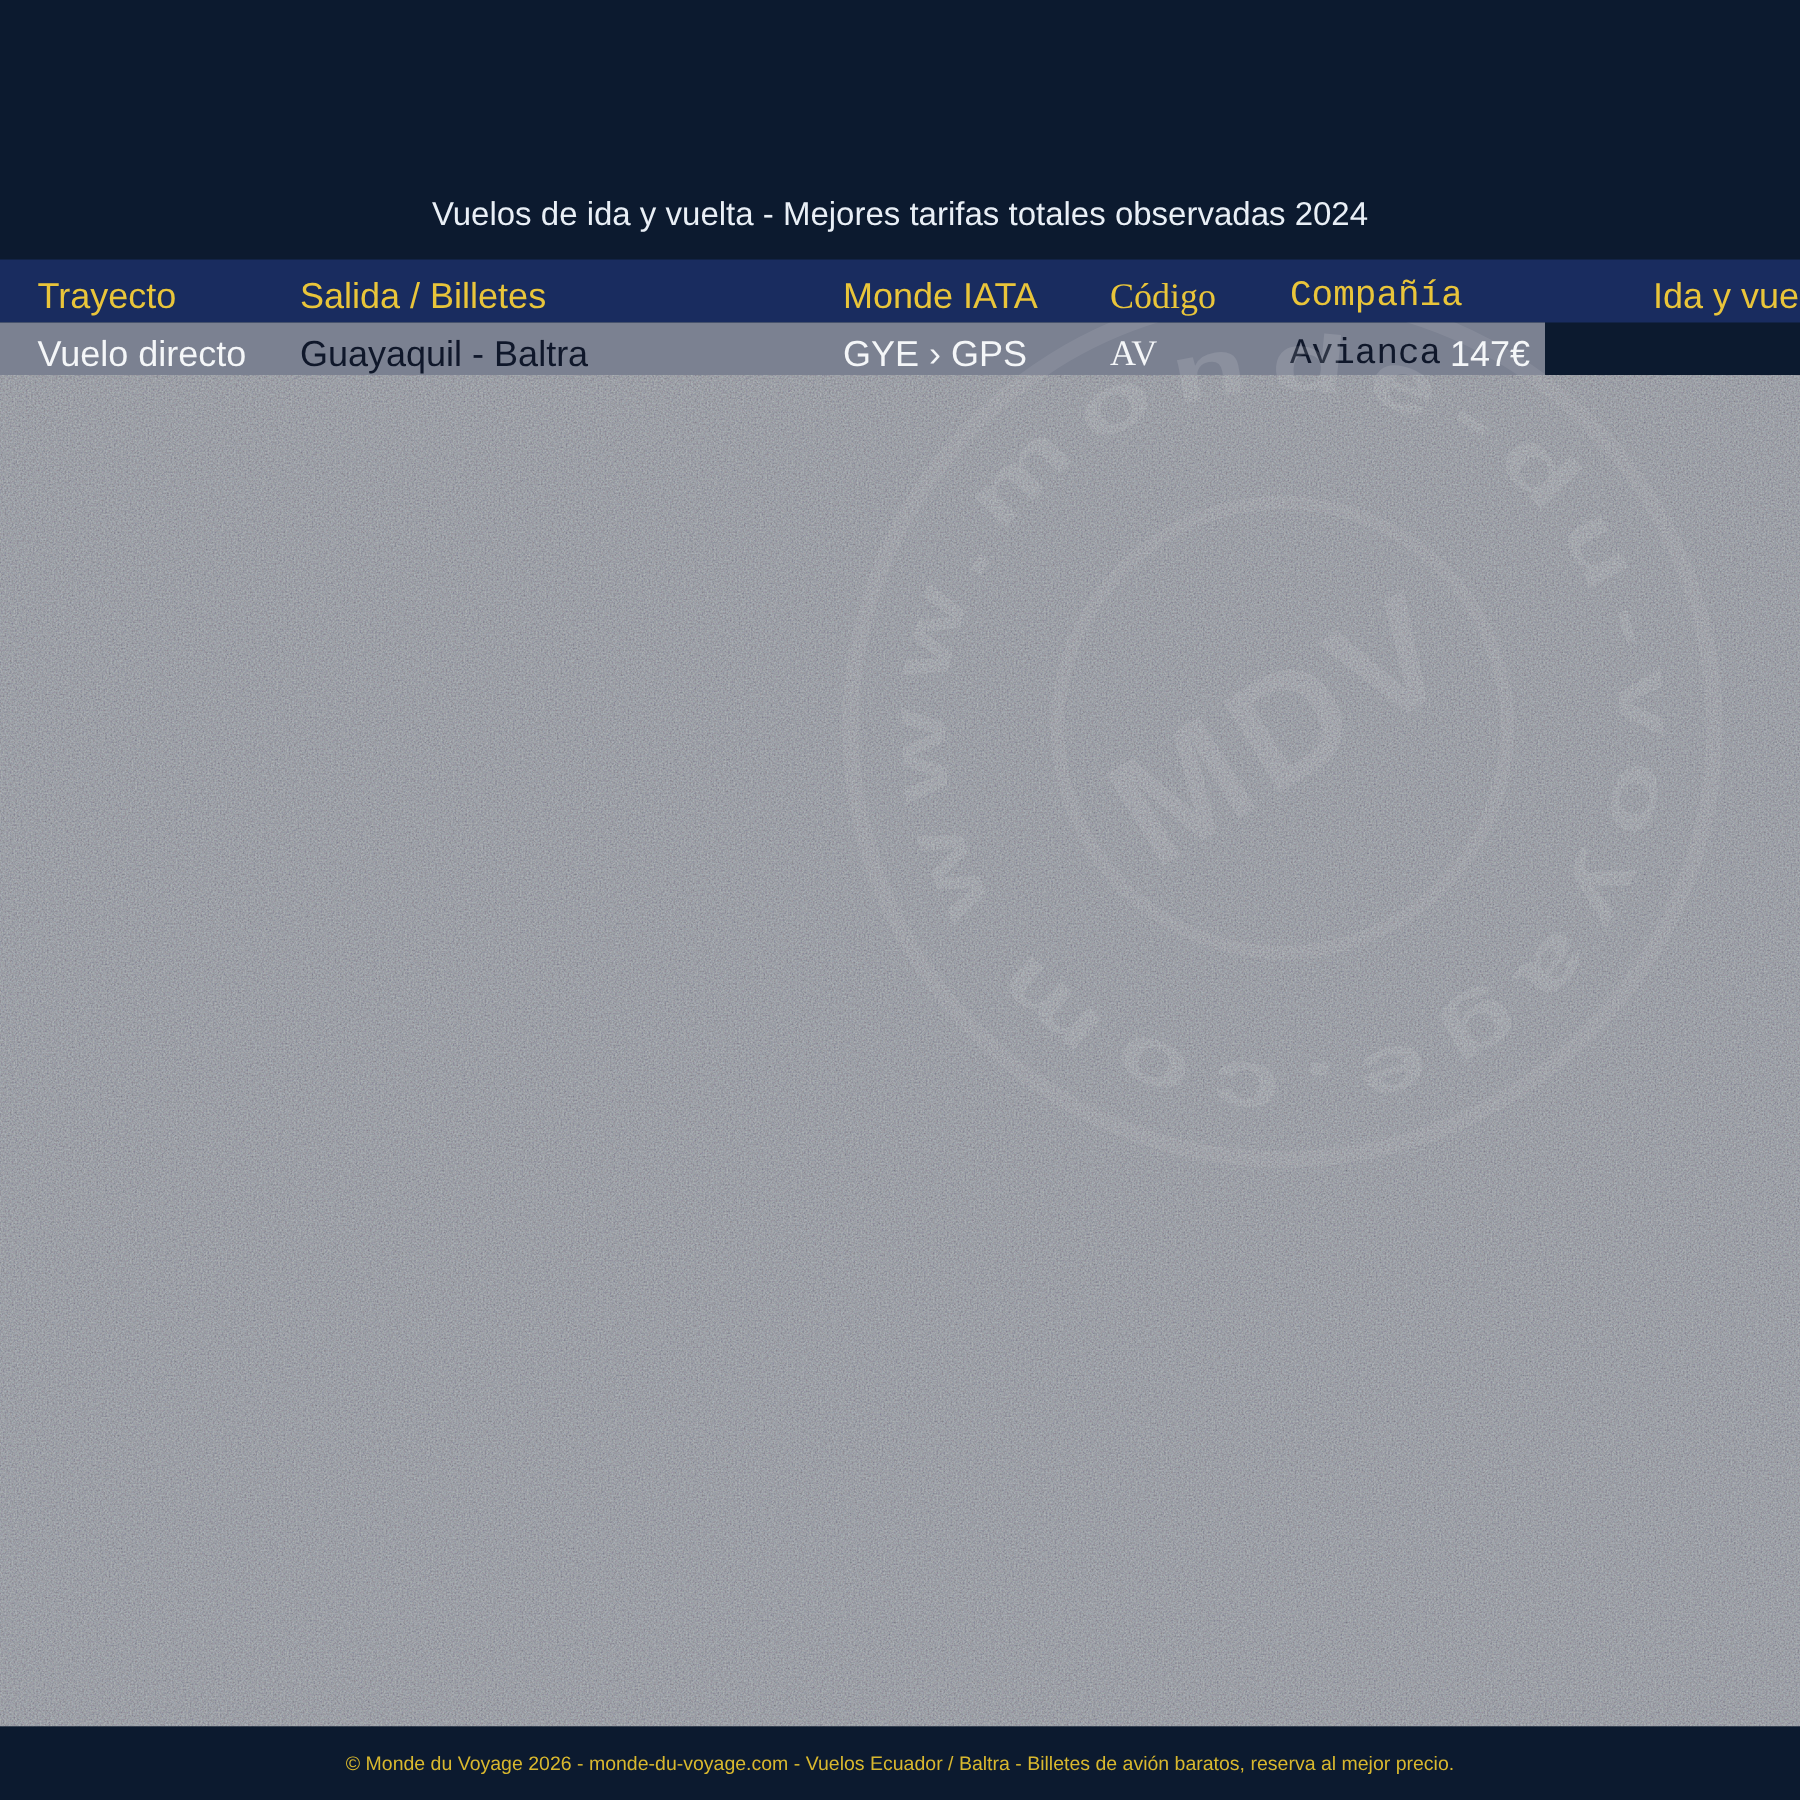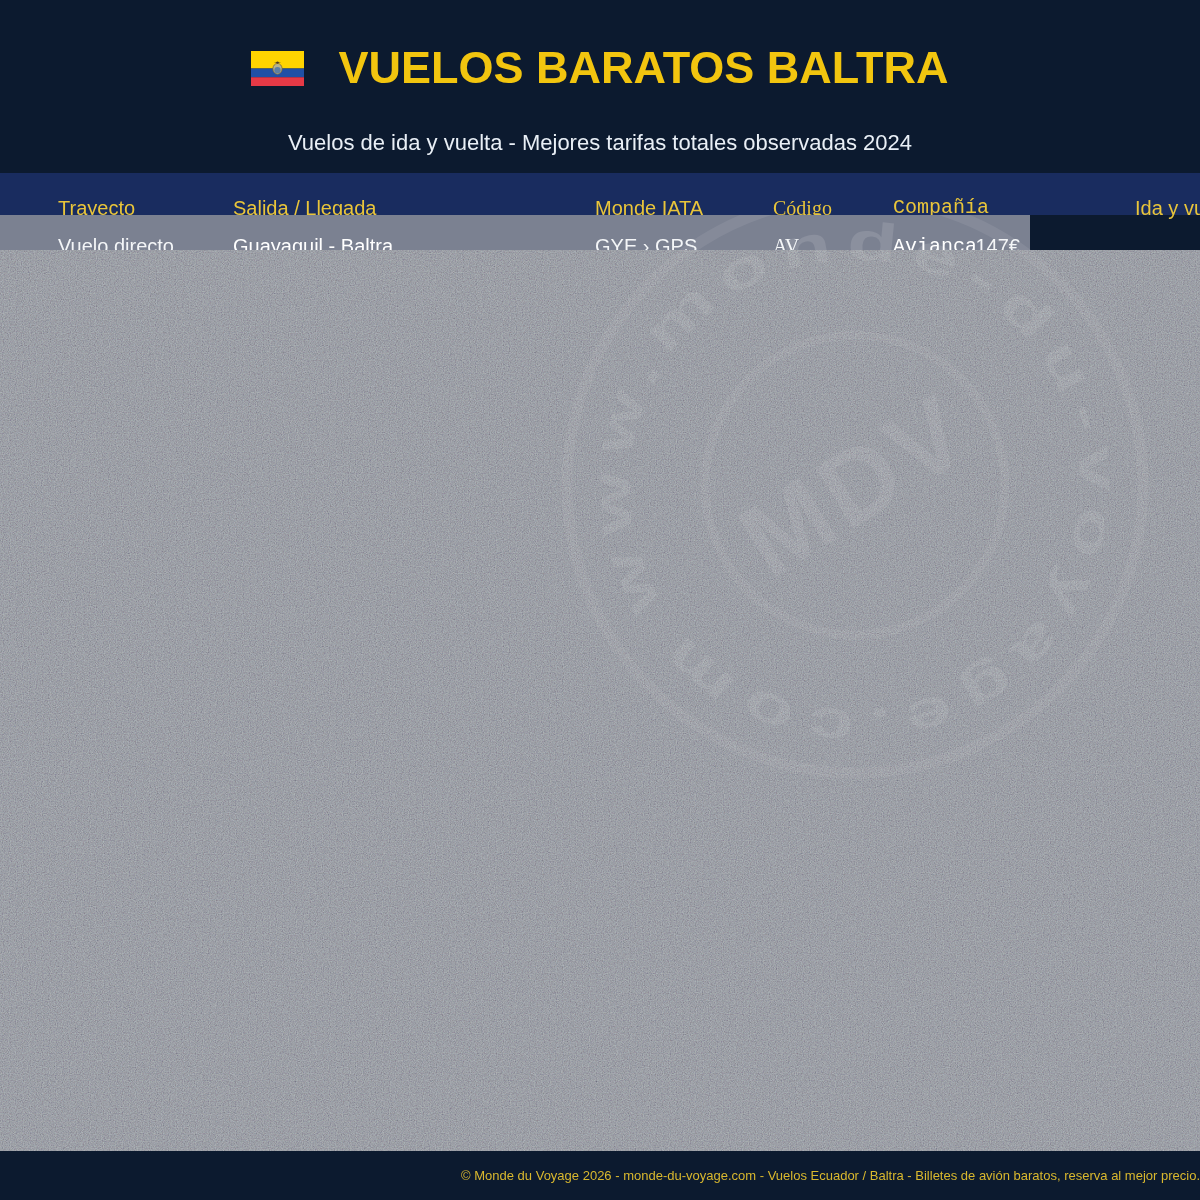--- a/index.html
+++ b/index.html
@@ -28,28 +28,28 @@
   }
   
   .thead{
     position:absolute;top:173px;left:0;width:1200px;height:42px;
     background:#192c5f;
   }
   .trow{
     position:absolute;top:215px;left:0;width:1030px;height:35px;
     background:#7b8191;
   }
-  .c{position:absolute;top:14px;white-space:nowrap;font-size:20px;margin-left:33px;}
+  .c{position:absolute;top:4px;white-space:nowrap;font-size:24px;}
   .thead .c{line-height:42px;color:#e9c53a;}
   .trow  .c{line-height:35px;}
   .c1{left:25px;}  .c2{left:200px;} .c3{left:562px;}
   .c4{left:740px;font-family:Liberation Serif, serif;} .c5{left:860px;font-family:Liberation Mono, monospace;} .c6{left:1102px;}
   .c6p{right:10px;}
   .txt-white{color:#f4f6f8;}
-  .txt-link{color:#ffffff;}
+  .txt-link{color:#0f172a;}
   
   .watermark-svg{position:absolute;top:215px;left:0;width:1200px;height:936px;}
   .noise-base{
     position:absolute;top:250px;left:0;width:1200px;height:901px;
     background:#7d8391;
   }
   .noise-svg{position:absolute;top:250px;left:0;width:1200px;height:901px;display:block;}
   .wm-ring-text{
     font-family:"Liberation Sans", sans-serif;
     font-size:54px;font-weight:bold;letter-spacing:8px;
@@ -59,50 +59,36 @@
     font-family:"Liberation Sans", sans-serif;
     font-size:104px;font-weight:bold;letter-spacing:5px;
     fill:rgba(255,255,255,0.11);
   }
   
   .footer{
     position:absolute;top:1151px;left:0;width:1200px;height:49px;
     background:#0c1a2f;
   }
   .footer-text{
-    display:block;width:1200px;text-align:right;
+    display:block;width:1200px;text-align:center;
     line-height:49px;font-size:13px;color:#d9b82e;white-space:nowrap;
     text-decoration:none;cursor:pointer;
   }
 </style>
 </head>
 <body>
 
 <div class="page">
 
-  <div class="brand-row">
-    <svg class="flag" viewBox="0 0 53 35" xmlns="http://www.w3.org/2000/svg" aria-hidden="true">
-      <rect x="0" y="0" width="53" height="17.5" fill="#ffd400"></rect>
-      <rect x="0" y="17.5" width="53" height="8.75" fill="#2050a6"></rect>
-      <rect x="0" y="26.25" width="53" height="8.75" fill="#e63946"></rect>
-      <g>
-        <ellipse cx="26.5" cy="17.8" rx="4.6" ry="5.4" fill="#b9b489" stroke="#7a6a3a" stroke-width="0.8"></ellipse>
-        <ellipse cx="26.5" cy="19.2" rx="3.2" ry="3.2" fill="#5d7fa3"></ellipse>
-        <path d="M21.5 12.8 Q26.5 9.2 31.5 12.8 Q29 11 26.5 12.2 Q24 11 21.5 12.8 Z" fill="#4a3a20"></path>
-        <circle cx="26.5" cy="11.6" r="1.1" fill="#4a3a20"></circle>
-      </g>
-    </svg>
-    <h1 class="page-title">VUELOS BARATOS BALTRA</h1>
-  </div>
 
   <div class="subtitle">Vuelos de ida y vuelta - Mejores tarifas totales observadas 2024</div>
 
   <div class="thead">
     <span class="c c1">Trayecto</span>
-    <span class="c c2">Salida / Llegada</span>
+    <span class="c c2">Salida / Billetes</span>
     <span class="c c3">Monde IATA</span>
     <span class="c c4">Código</span>
     <span class="c c5">Compañía</span>
     <span class="c c6">Ida y vuelta</span>
   </div>
 
   <div class="trow">
     <span class="c c1 txt-white">Vuelo directo</span>
     <span class="c c2 txt-link">Guayaquil - Baltra</span>
     <span class="c c3 txt-white">GYE › GPS</span>

